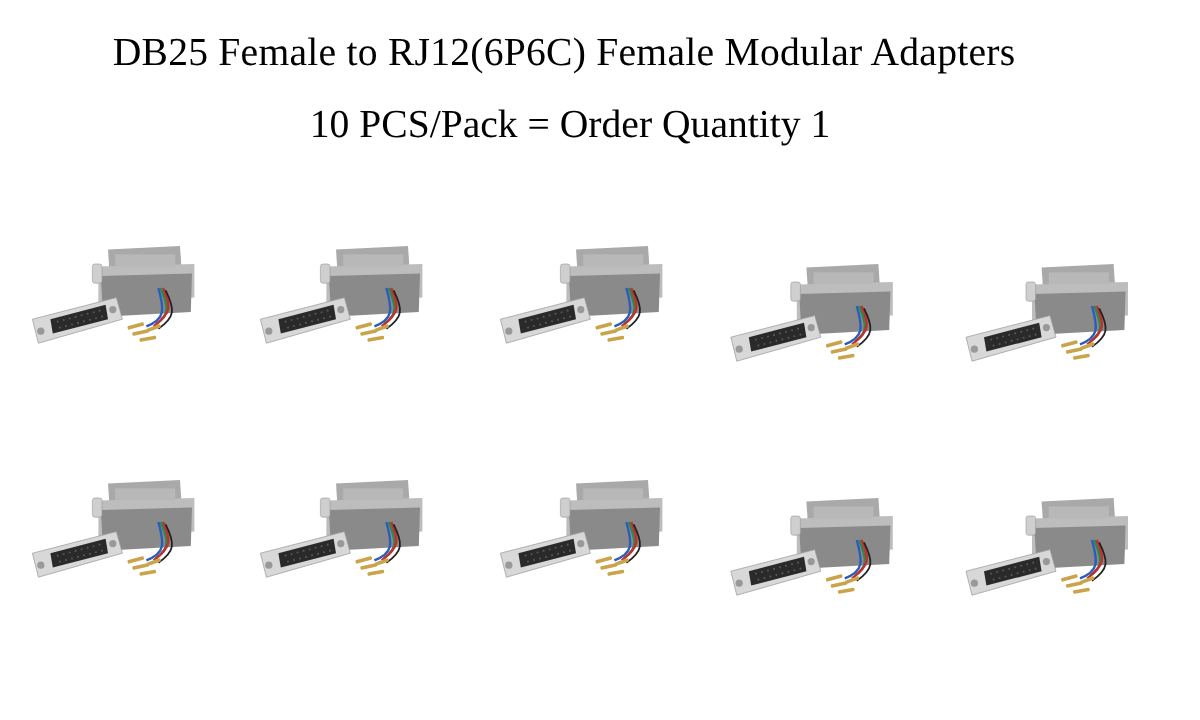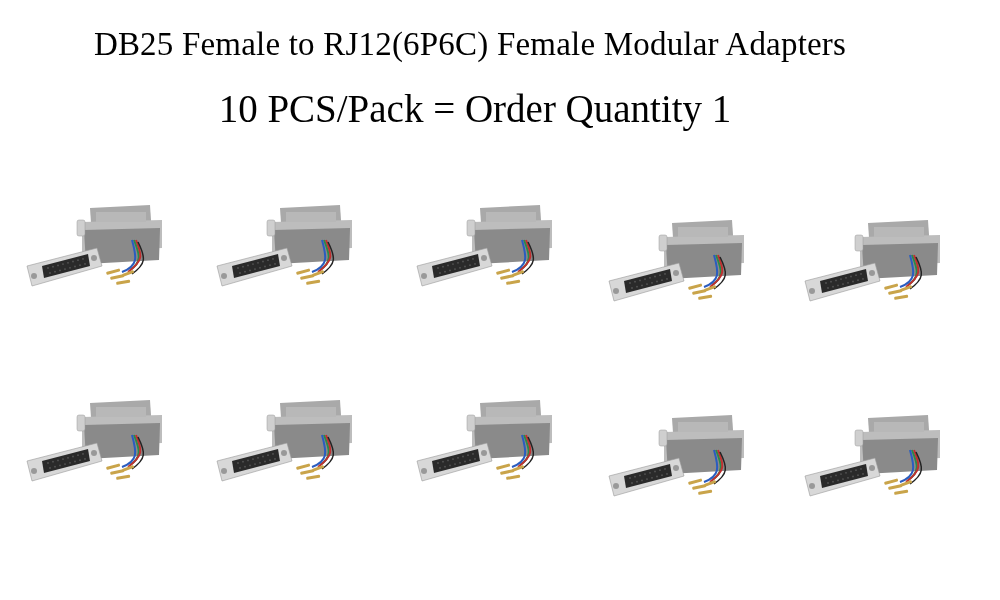--- a/index.html
+++ b/index.html
@@ -1,19 +1,19 @@
 <!DOCTYPE html>
 <html><head>
 <meta charset="utf-8">
 <style>
   html, body { margin:0; padding:0; background:#ffffff; }
   body { width:1000px; height:600px; position:relative; overflow:hidden; font-family:"DejaVu Serif", serif; color:#000; }
   .title { position:absolute; left:0; width:940px; text-align:center; font-family:"Liberation Serif", serif; }
   .t1 { top:26px; font-size:33px; letter-spacing:0.2px; }
-  .t2 { top:86px; font-size:39px; left:0; width:950px; }
+  .t2 { top:86px; font-size:33px; left:0; width:950px; }
   .adapter { position:absolute; width:150px; height:100px; }
   .adapter svg { width:150px; height:100px; display:block; }
 </style>
 </head>
 <body>
 
 <div class="title t1">DB25 Female to RJ12(6P6C) Female Modular Adapters</div>
 <div class="title t2">10 PCS/Pack = Order Quantity 1</div>
 
 <div id="grid">

